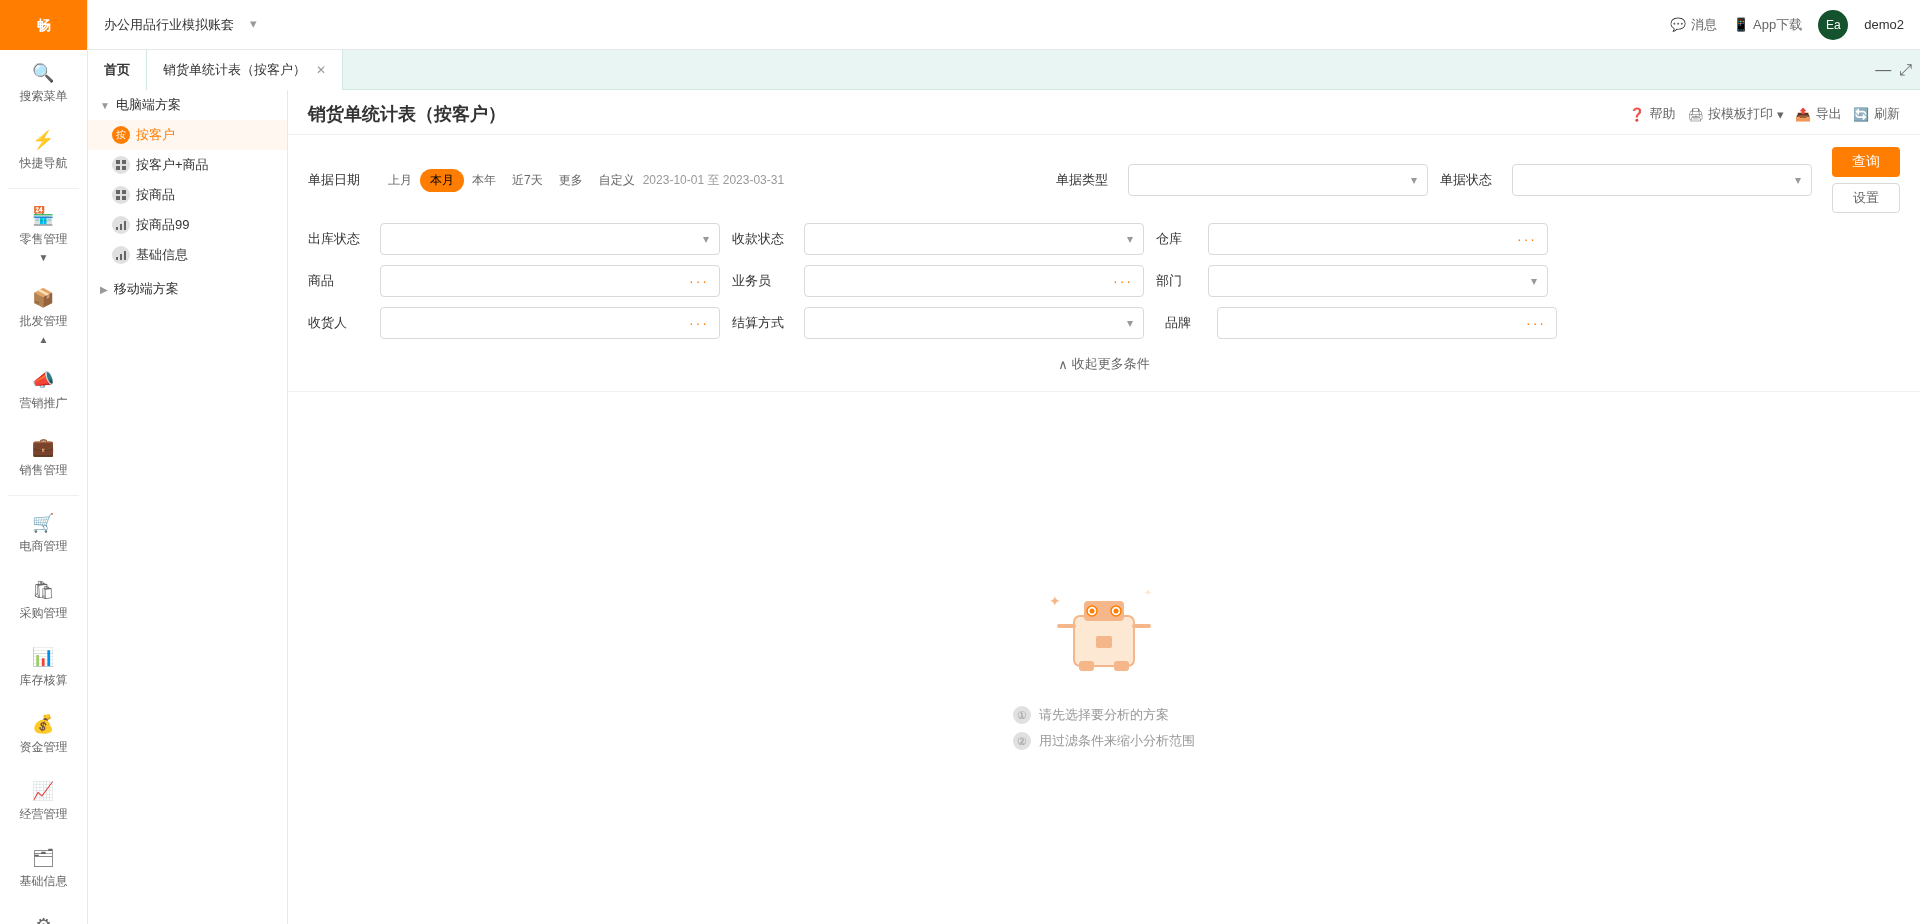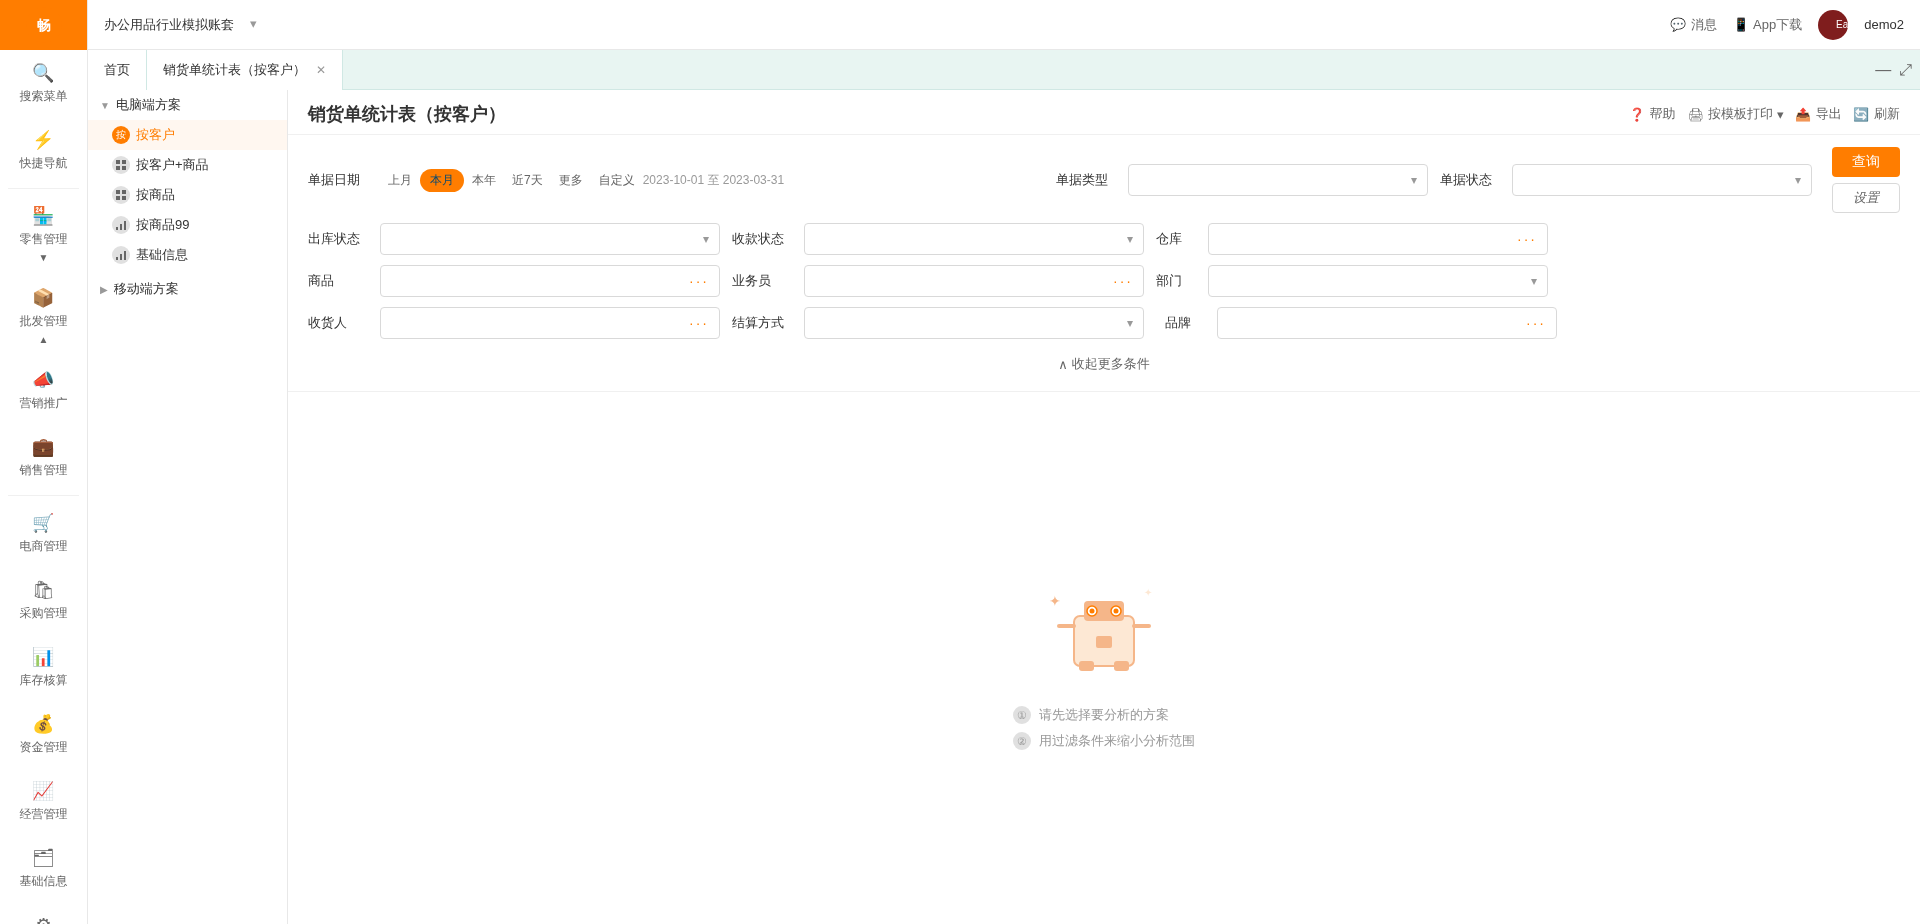--- a/index.html
+++ b/index.html
@@ -15,25 +15,25 @@
     .sidebar-divider { height: 1px; background: #f0f0f0; margin: 4px 8px; }
 
     
     .main-area { flex: 1; display: flex; flex-direction: column; overflow: hidden; }
 
     
     .top-header { height: 50px; background: #fff; border-bottom: 1px solid #e8e8e8; display: flex; align-items: center; padding: 0 16px; justify-content: space-between; flex-shrink: 0; }
     .header-left { display: flex; align-items: flex-start; gap: 16px; }
     .header-right { display: flex; align-items: center; gap: 16px; }
     .header-btn { display: flex; align-items: center; gap: 4px; color: #666; cursor: pointer; font-size: 13px; }
-    .user-avatar { width: 30px; height: 30px; border-radius: 50%; background: #7f1d1d; display: flex; align-items: center; justify-content: flex-end; color: #fff; font-size: 10px; cursor: pointer; overflow: hidden; }
+    .user-avatar { width: 30px; height: 30px; border-radius: 50%; background: #14532d; display: flex; align-items: center; justify-content: center; color: #fff; font-size: 12px; cursor: pointer; overflow: hidden; }
 
     
     .tab-bar { height: 40px; background: #e8f5f2; display: flex; align-items: center; padding: 0 0; flex-shrink: 0; border-bottom: 1px solid #d0e8e4; }
-    .tab { height: 40px; padding: 0 16px; display: flex; align-items: center; gap: 6px; cursor: pointer; font-size: 13px; color: #666; border-right: 1px solid #d0e8e4; }
+    .tab { height: 40px; padding: 0 16px; display: flex; align-items: center; gap: 6px; cursor: pointer; font-size: 13px; color: #666; border-right: 1px solid #d0e8e4; font-weight: bold; }
     .tab.home { background: #fff; color: #333; }
     .tab.active { background: #fff; color: #333; font-weight: 500; }
     .tab-close { color: #999; font-size: 12px; margin-left: 4px; cursor: pointer; }
     .tab-actions { margin-left: auto; display: flex; align-items: center; padding: 0 8px; gap: 8px; }
     .tab-action-btn { color: #666; cursor: pointer; font-size: 16px; }
 
     
     .content-area { flex: 1; display: flex; overflow: hidden; background: #f5f5f5; }
 
     
@@ -59,31 +59,31 @@
     .page-title { font-size: 18px; font-weight: 600; color: #333; }
     .page-actions { display: flex; align-items: center; gap: 12px; }
     .page-action { display: flex; align-items: center; gap: 4px; color: #666; cursor: pointer; font-size: 13px; }
 
     
     .filter-area { padding: 12px 20px; background: #fff; flex-shrink: 0; }
     .filter-row { display: flex; align-items: center; gap: 12px; margin-bottom: 10px; }
     .filter-label { color: #333; font-size: 13px; min-width: 60px; flex-shrink: 0; }
     .filter-dates { display: flex; align-items: center; }
     .date-btn { padding: 3px 8px; border-radius: 3px; cursor: pointer; font-size: 12px; color: #666; border: none; background: transparent; }
-    .date-btn.active { background: #ff7d00; color: #0c4a6e; border-radius: 12px; padding: 3px 10px; }
+    .date-btn.active { background: #ff7d00; color: #000000; border-radius: 12px; padding: 3px 10px; }
     .date-range { color: #999; font-size: 12px; }
     .filter-select { flex: 1; height: 32px; border: 1px solid #d9d9d9; border-radius: 4px; padding: 0 10px; background: #fff; cursor: pointer; display: flex; align-items: center; justify-content: space-between; color: #333; font-size: 13px; }
     .filter-select .arrow { color: #999; font-size: 12px; }
     .filter-select .dots { color: #ff7d00; font-size: 14px; letter-spacing: 2px; }
     .collapse-btn { display: flex; align-items: center; justify-content: center; gap: 4px; color: #666; cursor: pointer; font-size: 13px; padding: 6px 0; }
 
     
     .action-col { display: flex; flex-direction: column; gap: 6px; flex-shrink: 0; padding-left: 8px; }
     .btn-query { background: #ff7d00; color: #fff; border: none; border-radius: 4px; padding: 6px 20px; cursor: pointer; font-size: 14px; font-weight: 500; }
-    .btn-settings { background: #fff; color: #666; border: 1px solid #d9d9d9; border-radius: 4px; padding: 5px 16px; cursor: pointer; font-size: 13px; font-style: italic; }
+    .btn-settings { background: #fff; color: #666; border: 1px solid #d9d9d9; border-radius: 4px; padding: 5px 16px; cursor: pointer; font-size: 13px; }
 
     
     .empty-state { flex: 1; display: flex; flex-direction: column; align-items: center; justify-content: center; background: #fff; margin: 0; padding: 40px; }
     .empty-icon { width: 120px; height: 120px; margin-bottom: 20px; }
     .empty-hints { display: flex; flex-direction: column; gap: 8px; }
     .empty-hint { display: flex; align-items: center; gap: 8px; color: #999; font-size: 13px; }
     .hint-num { width: 18px; height: 18px; border-radius: 50%; background: #e0e0e0; color: #999; display: flex; align-items: center; justify-content: center; font-size: 11px; flex-shrink: 0; }
 
     .divider-h { border: none; border-top: 1px solid #f0f0f0; margin: 0; }
   </style>

